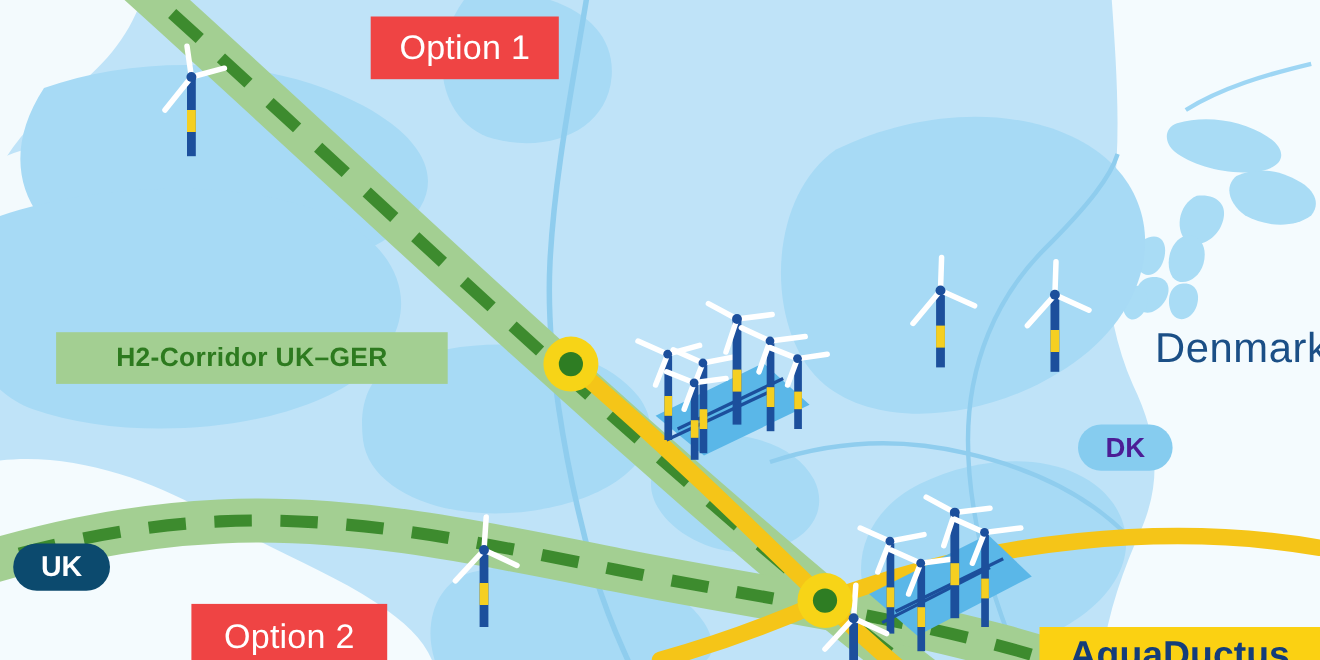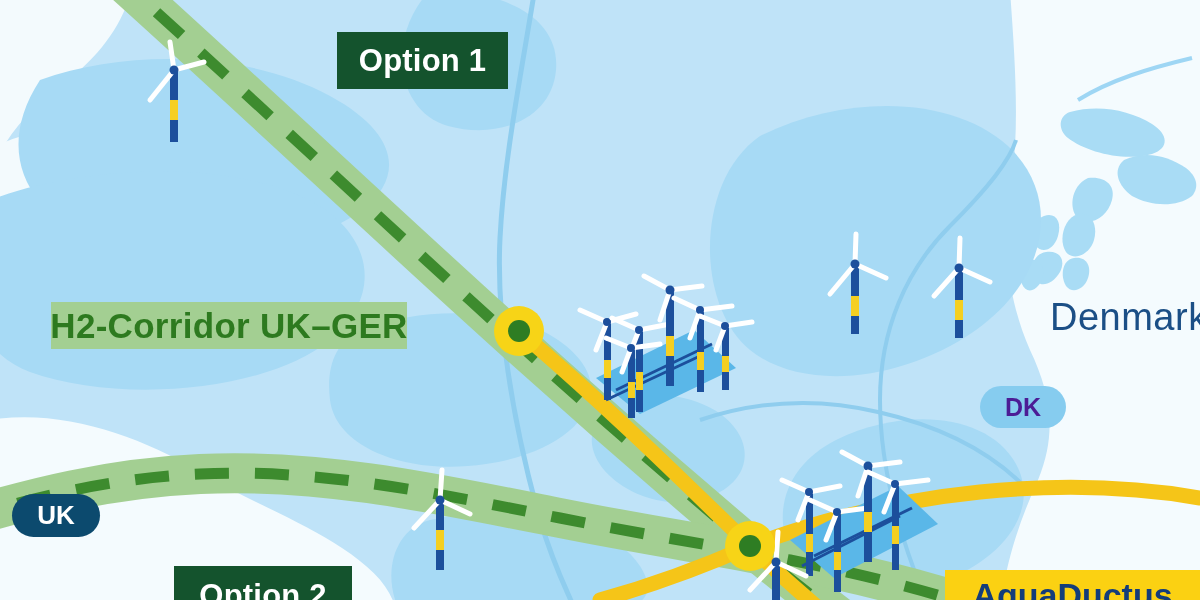--- a/index.html
+++ b/index.html
@@ -10,31 +10,31 @@
     width:1200px;height:600px;
     overflow:hidden;
     background:#bfe3f8;
   }
   #mapsvg{position:absolute;left:0;top:0;width:1200px;height:600px;display:block;}
 
   
   .lbl{position:absolute;white-space:nowrap;}
 
   .opt-chip{
-    background:#14532d;color:#ffffff;
-    font-weight:bold;letter-spacing:.2px;
-    display:flex;align-items:center;justify-content:center;margin-top:17px;
+    background:#ef4444;color:#ffffff;
+    font-weight:normal;letter-spacing:.2px;
+    display:flex;align-items:center;justify-content:center;
   }
   #opt1{left:337px;top:15px;width:171px;height:57px;font-size:31px;}
   #opt2{left:174px;top:549px;width:178px;height:60px;font-size:31px;}
 
   #corridor-label{
     left:51px;top:302px;width:356px;height:47px;
     background:#a3cf92;color:#2d7a1f;
-    font-size:35px;font-weight:bold;
+    font-size:24px;font-weight:bold;
     display:flex;align-items:center;justify-content:center;
     letter-spacing:.3px;
   }
 
   #uk-badge{
     left:12px;top:494px;width:88px;height:43px;
     background:#0c4a6e;color:#ffffff;border-radius:22px;
     font-size:26px;font-weight:bold;
     display:flex;align-items:center;justify-content:center;
   }

